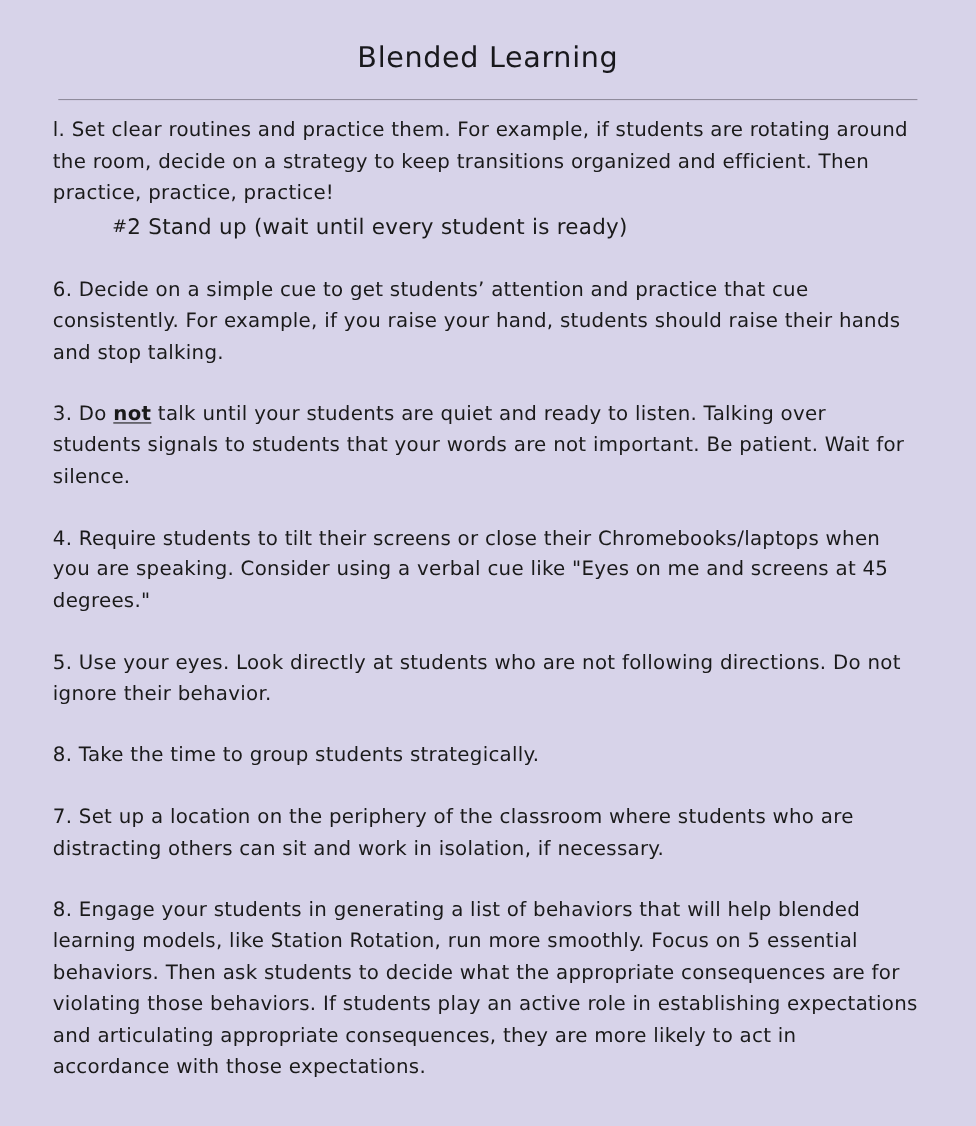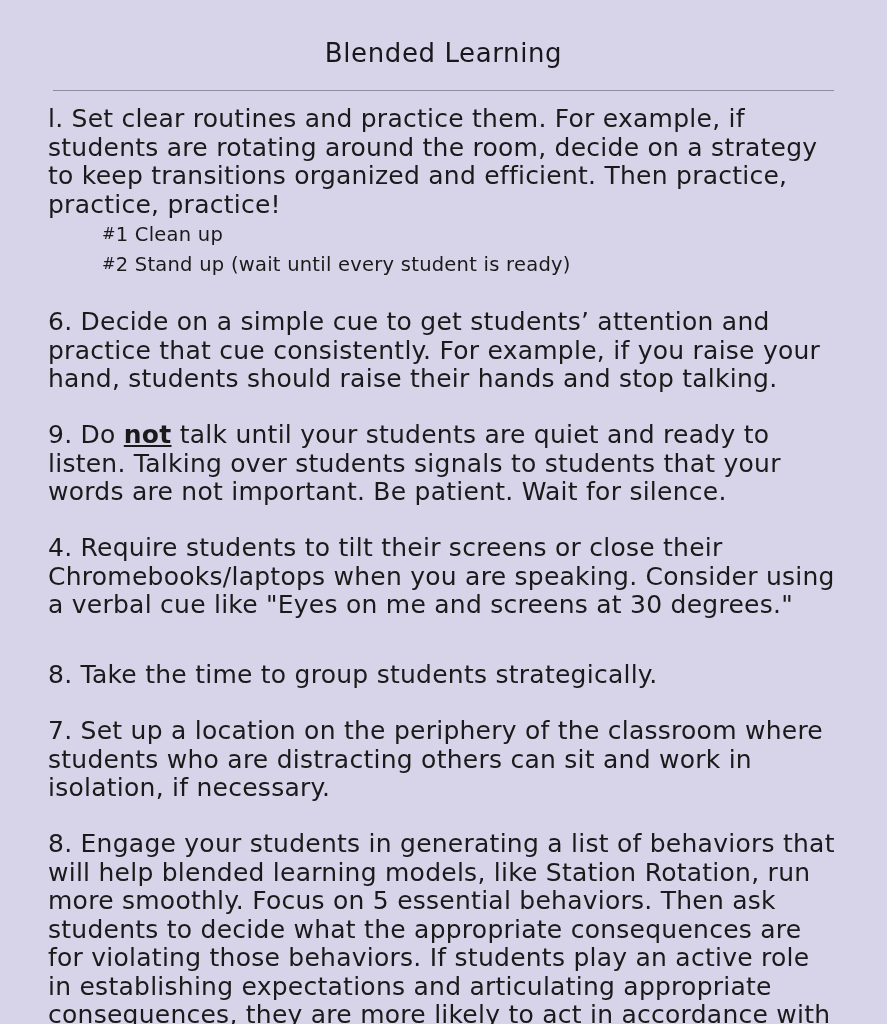--- a/index.html
+++ b/index.html
@@ -35,21 +35,21 @@
   .rule {
     margin: 18px auto 0 auto;
     width: 781px;
     height: 1px;
     background: #8f8b9c;
   }
   .body-block {
     padding: 14px 52px 0 48px;
   }
   .para {
-    font-size: 25px;
+    font-size: 18px;
     line-height: 28.5px;
     letter-spacing: 0.25px;
     margin: 0 0 13.5px 0;
     color: #1a1a1a;
     text-align: left;
   }
   .para.tight {
     margin-bottom: 0;
   }
   .sublist {
@@ -88,38 +88,38 @@
   <div class="title-block">
     <div class="title-line">Blended Learning</div>
     <div class="rule"></div>
   </div>
 
   <div class="body-block">
 
     <p class="para tight">l. Set clear routines and practice them. For example, if students are rotating around the room, decide on a strategy to keep transitions organized and efficient. Then practice, practice, practice!</p>
 
     <ul class="sublist">
-      <li><span class="hash">#</span><span>1</span> <span>Clean up</span></li>
       <li><span class="hash">#</span><span>2</span> <span>Stand up (wait until every student is ready)</span></li>
     </ul>
 
     <div class="gap"></div>
 
     <p class="para">6. Decide on a simple cue to get students’ attention and practice that cue consistently. For example, if you raise your hand, students should raise their hands and stop talking.</p>
 
     <div class="gap-small"></div>
 
-    <p class="para"><span>9. Do </span><u>not</u><span> talk until your students are quiet and ready to listen. Talking over students signals to students that your words are not important. Be patient. Wait for silence.</span></p>
+    <p class="para"><span>3. Do </span><u>not</u><span> talk until your students are quiet and ready to listen. Talking over students signals to students that your words are not important. Be patient. Wait for silence.</span></p>
 
     <div class="gap-small"></div>
 
-    <p class="para">4. Require students to tilt their screens or close their Chromebooks/laptops when you are speaking. Consider using a verbal cue like "Eyes on me and screens at 30 degrees."</p>
+    <p class="para">4. Require students to tilt their screens or close their Chromebooks/laptops when you are speaking. Consider using a verbal cue like "Eyes on me and screens at 45 degrees."</p>
 
     <div class="gap-small"></div>
 
+    <p class="para">5. Use your eyes. Look directly at students who are not following directions. Do not ignore their behavior.</p>
 
     <div class="gap-small"></div>
 
     <p class="para">8. Take the time to group students strategically.</p>
 
     <div class="gap-small"></div>
 
     <p class="para">7. Set up a location on the periphery of the classroom where students who are distracting others can sit and work in isolation, if necessary.</p>
 
     <div class="gap-small"></div>

